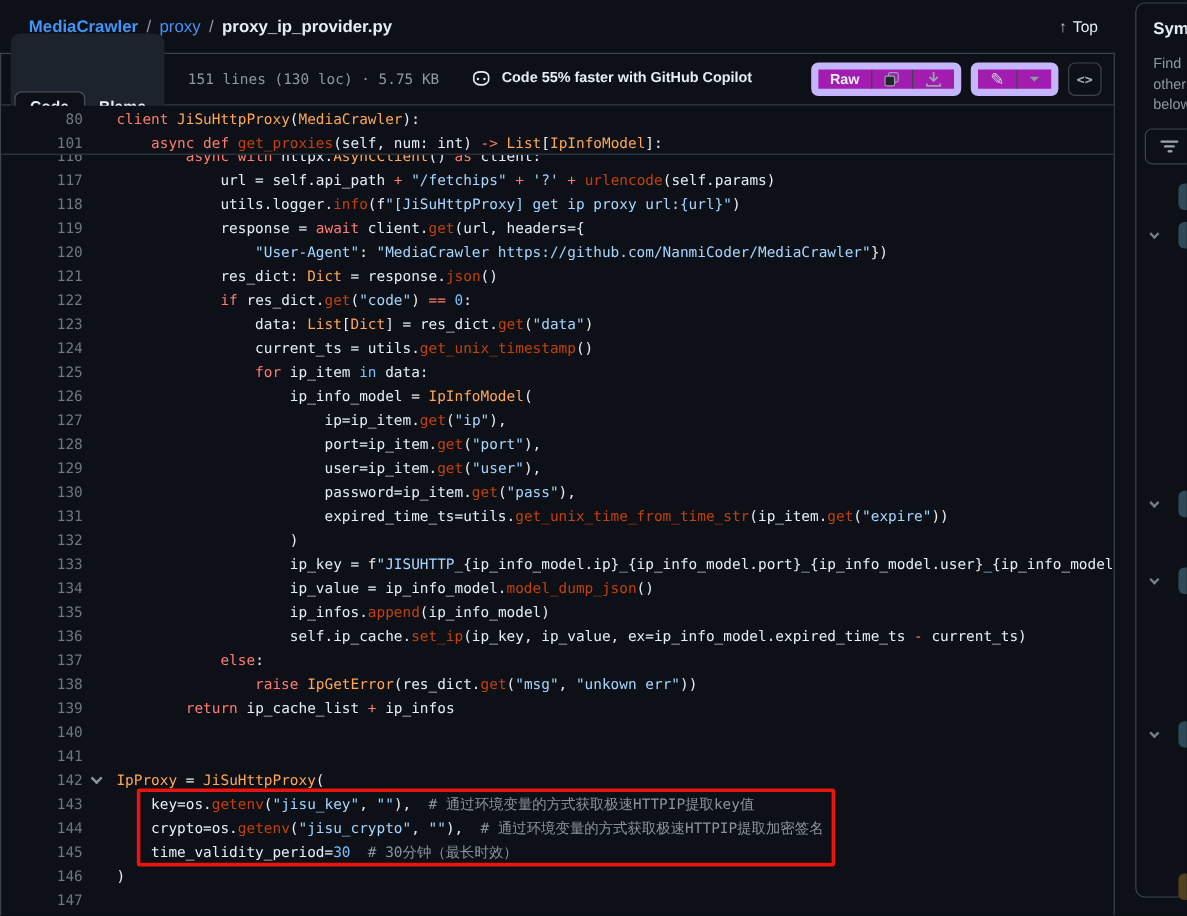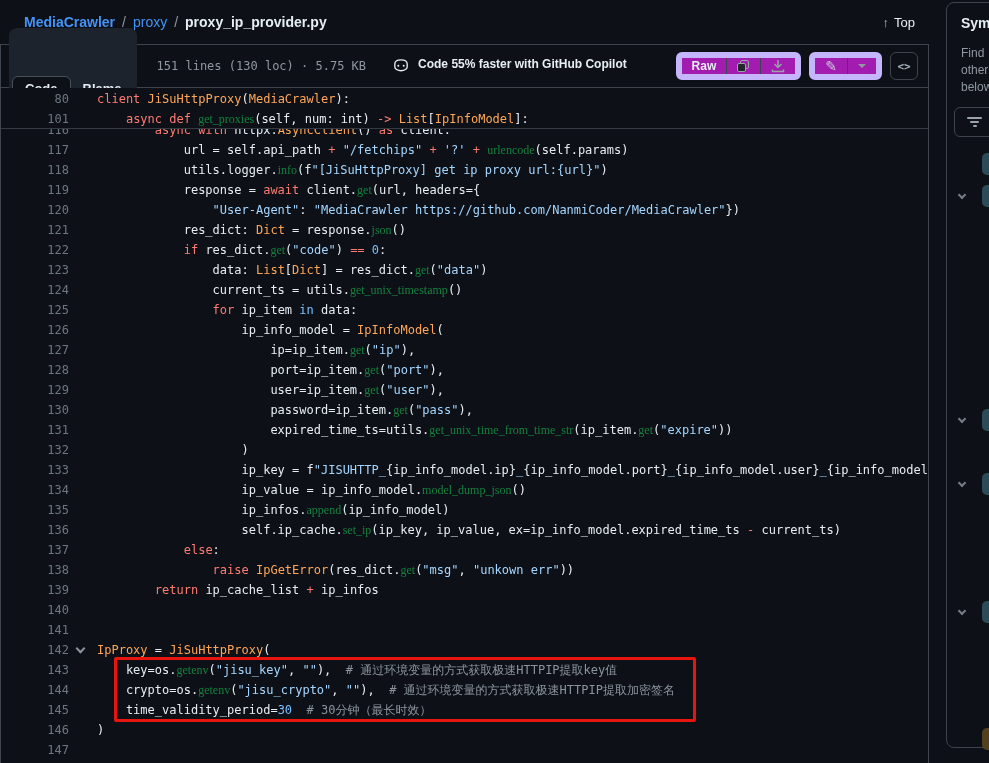--- a/index.html
+++ b/index.html
@@ -57,21 +57,21 @@
   .code-area { position:relative; height:675px; overflow:hidden; font-family:"DejaVu Sans Mono", monospace;
                font-size:12px; }
   .code-lines { position:absolute; top:32px; left:0; right:0; }
   .sticky-lines { position:absolute; top:0; left:0; right:0; height:41px; background:#0d1117;
                   border-bottom:1px solid #343b44; z-index:3; padding-top:1px; }
   .code-line { height:20px; line-height:20px; display:flex; white-space:pre; }
   .ln { flex:0 0 68px; text-align:right; color:#6e7681; cursor:pointer; }
   .gut2 { flex:0 0 28px; position:relative; }
   .code-text { flex:0 0 auto; white-space:pre; }
   .t-p { color:#e6edf3; } .t-k { color:#ff7b72; } .t-s { color:#a5d6ff; }
-  .t-n { color:#79c0ff; } .t-f { color:#15803d;font-family:Liberation Serif, serif; } .t-c { color:#ffa657; } .t-cm { color:#8b949e; }
+  .t-n { color:#79c0ff; } .t-f { color:#c2410c; } .t-c { color:#ffa657; } .t-cm { color:#8b949e; }
   .chev { display:inline-block; width:7px; height:7px; border-left:2px solid #8b949e;
           border-bottom:2px solid #8b949e; transform:rotate(-45deg); position:absolute; left:8px; top:5px;
           cursor:pointer; }
   .red-box { position:absolute; left:113px; top:569px; width:582px; height:65px;
              border:3px solid #e8150f; border-radius:2px; z-index:5; pointer-events:none; }
 
   
   .symbols-panel { position:absolute; left:946px; top:2px; width:60px; height:746px;
                    border:1px solid #3d444d; border-radius:8px; background:#0d1117; }
   .sym-title { position:absolute; left:14px; top:12px; font-size:14px; font-weight:700; color:#e6edf3; }

